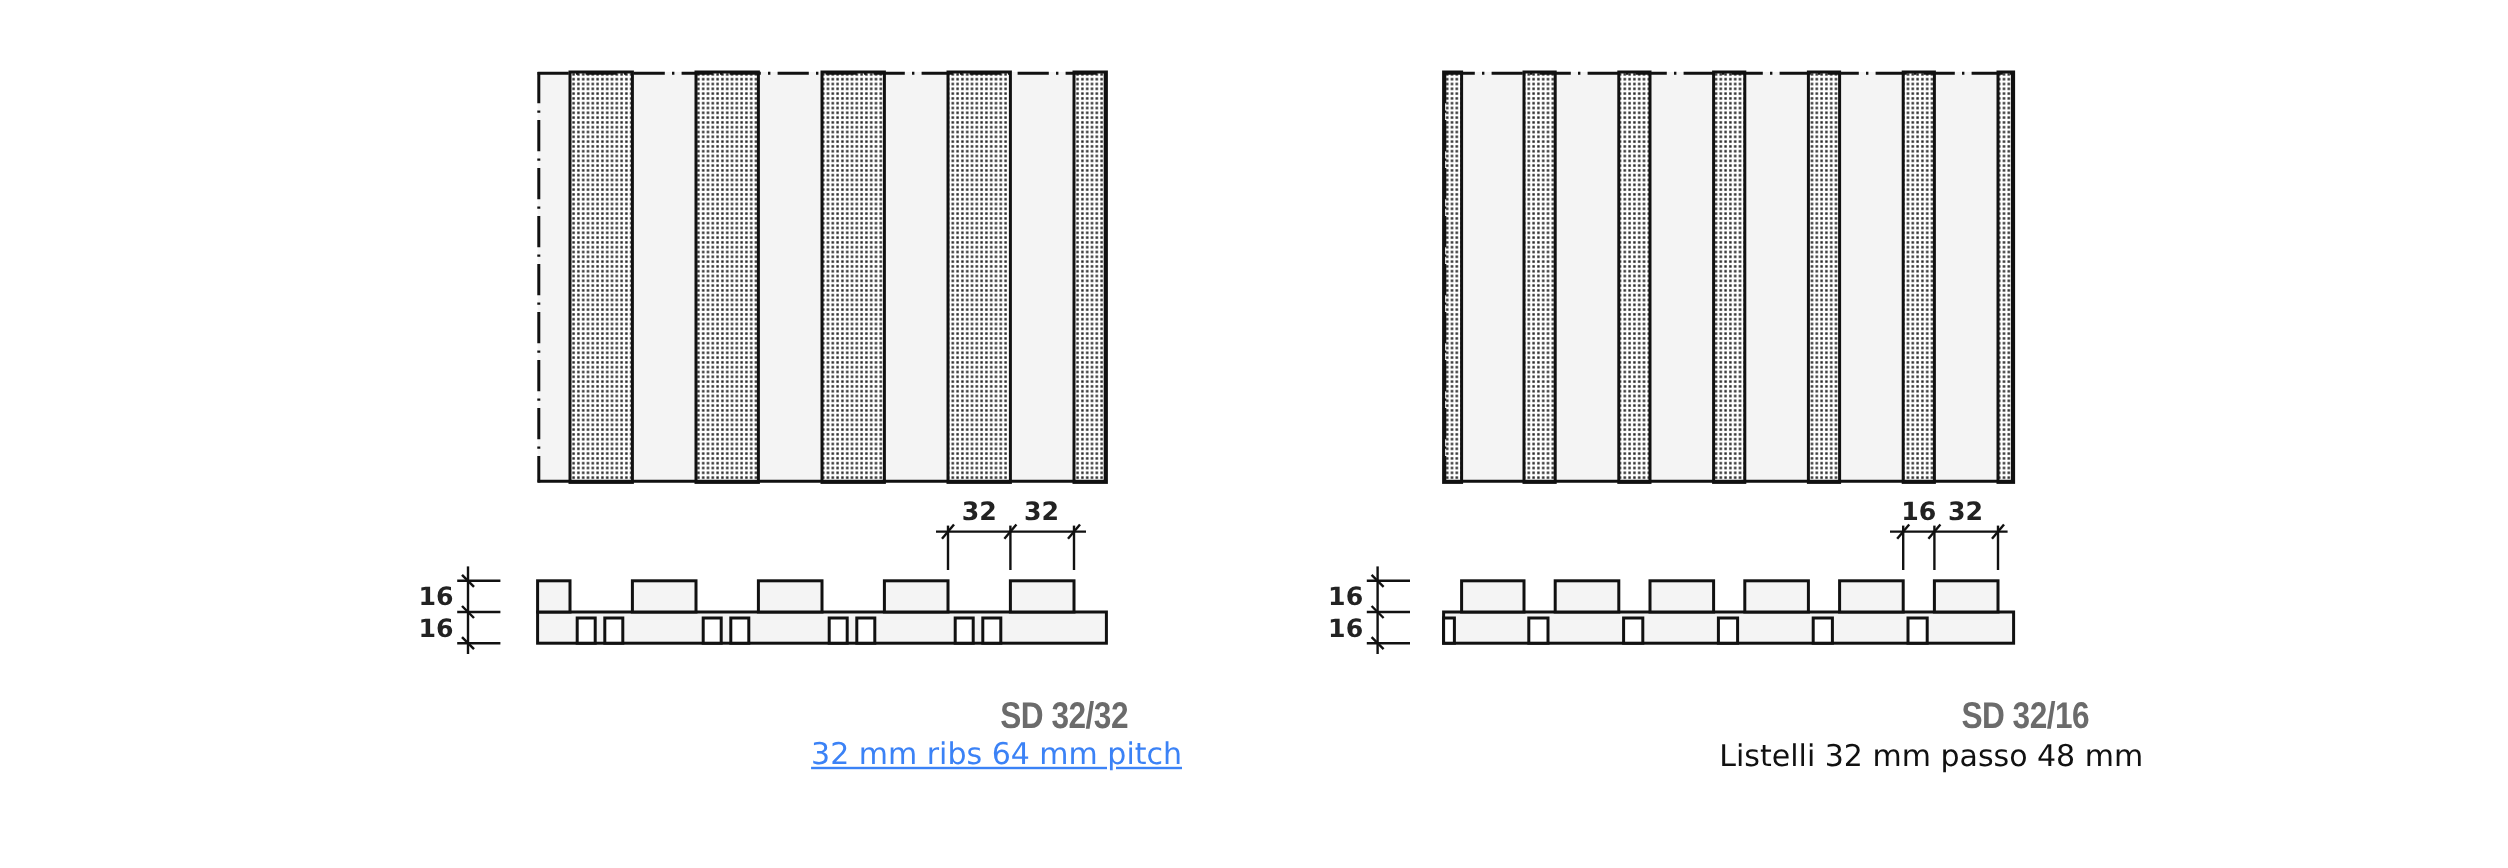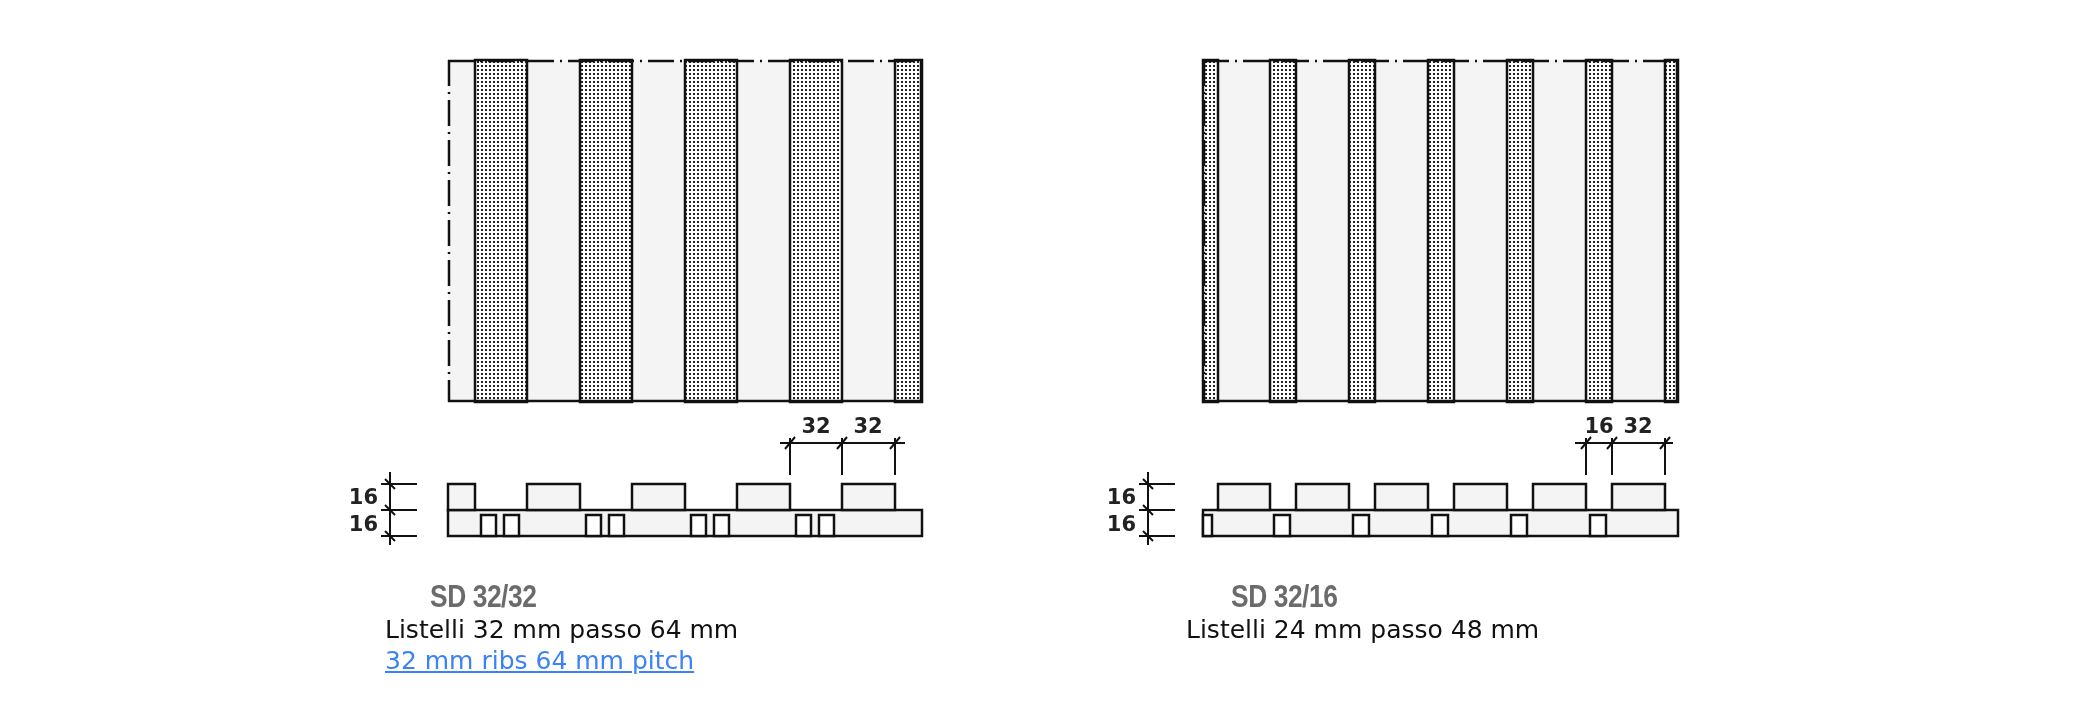--- a/index.html
+++ b/index.html
@@ -1,18 +1,18 @@
 <!DOCTYPE html>
 <html><head>
 <meta charset="utf-8">
 <style>
   html, body { margin:0; padding:0; background:#ffffff; }
   body { width:2090px; height:723px; position:relative; overflow:hidden; font-family:"DejaVu Sans","Liberation Sans",sans-serif; }
   svg { position:absolute; left:0; top:0; }
-  .caption { position:absolute; text-align:left; width:600px; }
+  .caption { position:absolute; text-align:right; width:600px; }
   .code { font-family:"Liberation Sans","DejaVu Sans",sans-serif; font-weight:bold; font-size:31px; color:#6b6b6b; letter-spacing:-0.5px; transform:scaleX(0.85); line-height:34px; }
   .it { font-size:25px; color:#111; line-height:32px; }
   .en { font-size:25px; color:#3b82f6; line-height:30px;text-decoration:underline; }
   .dim { font-family:"DejaVu Sans",sans-serif; font-weight:bold; font-size:21px; fill:#222; }
 </style>
 </head>
 <body>
 
 <svg width="2090" height="723" viewBox="0 0 2090 723">
   <defs>
@@ -123,20 +123,19 @@
     <line x1="1143" y1="531" x2="1153" y2="541" stroke="#111" stroke-width="2"></line>
   </g>
   <text class="dim" x="1599" y="433" text-anchor="middle">16</text>
   <text class="dim" x="1638" y="433" text-anchor="middle">32</text>
   <text class="dim" x="1136" y="504" text-anchor="end">16</text>
   <text class="dim" x="1136" y="531" text-anchor="end">16</text>
 </svg>
 
 <div class="caption" style="left:385px; top:580px;">
   <div class="code">SD 32/32</div>
-  <div class="it">Listelli 32 mm passo 64 mm</div>
   <div class="en">32 mm ribs 64 mm pitch</div>
 </div>
 
 <div class="caption" style="left:1186px; top:580px;">
   <div class="code">SD 32/16</div>
-  <div class="it">Listelli 24 mm passo 48 mm</div>
+  <div class="it">Listelli 32 mm passo 48 mm</div>
 </div>
 
 </body></html>

